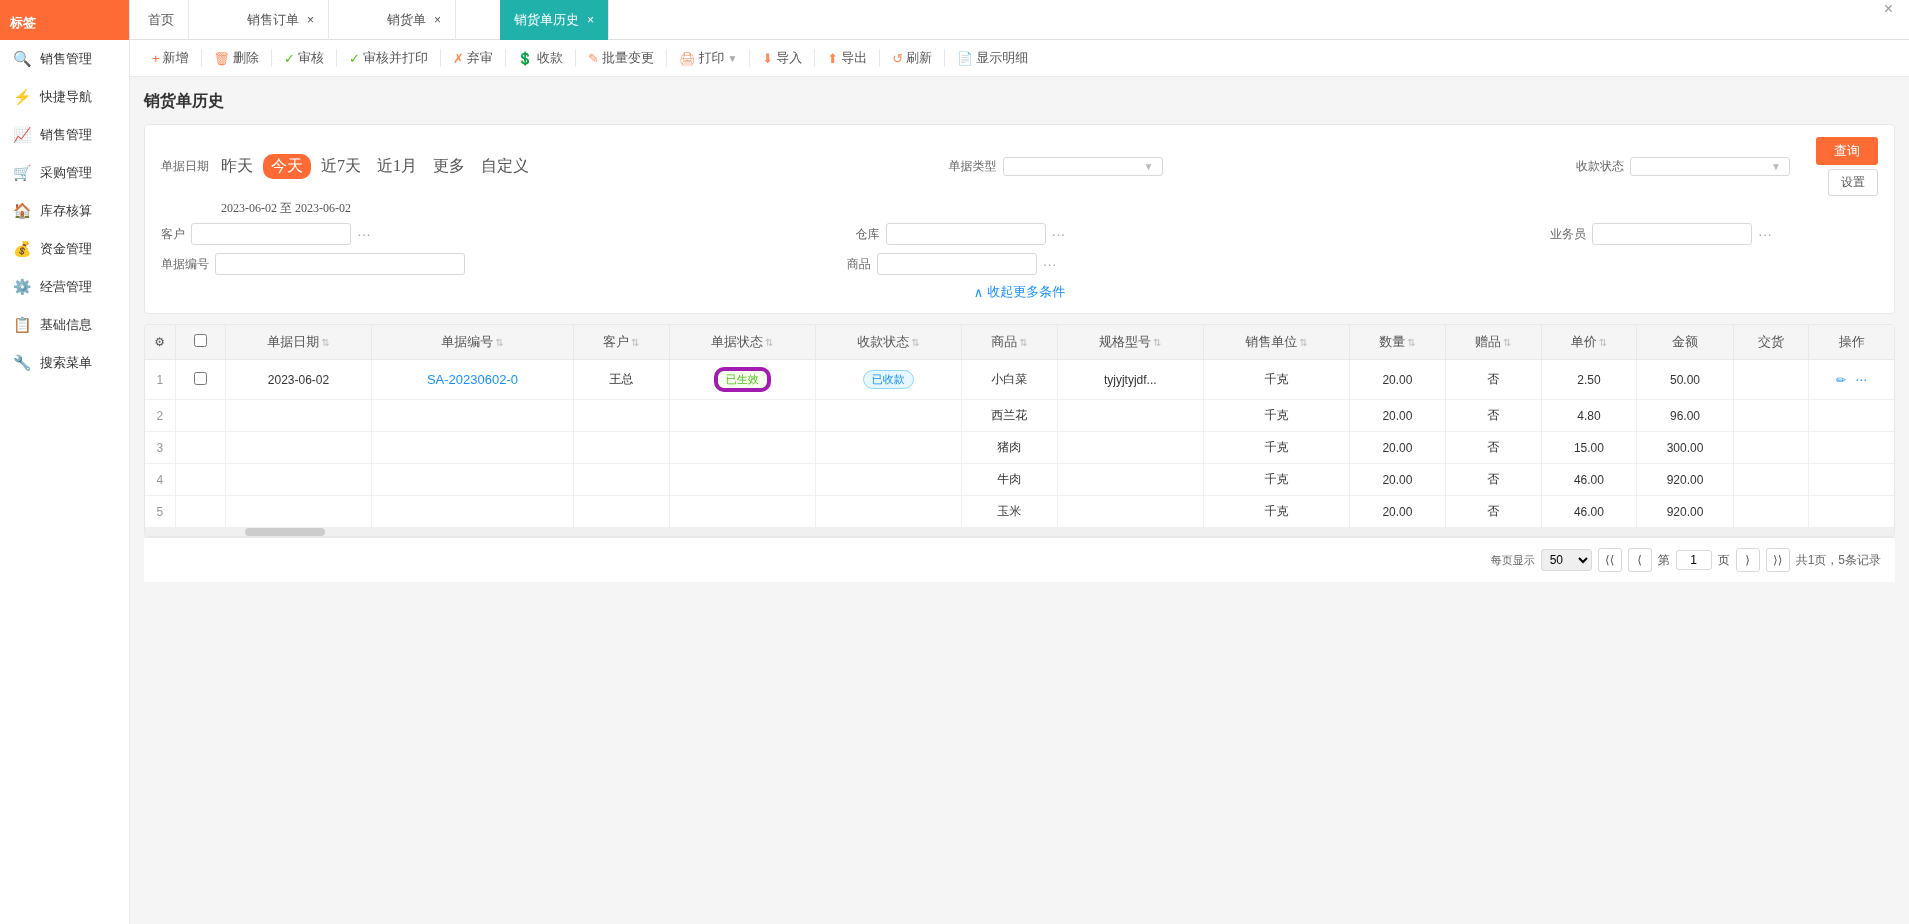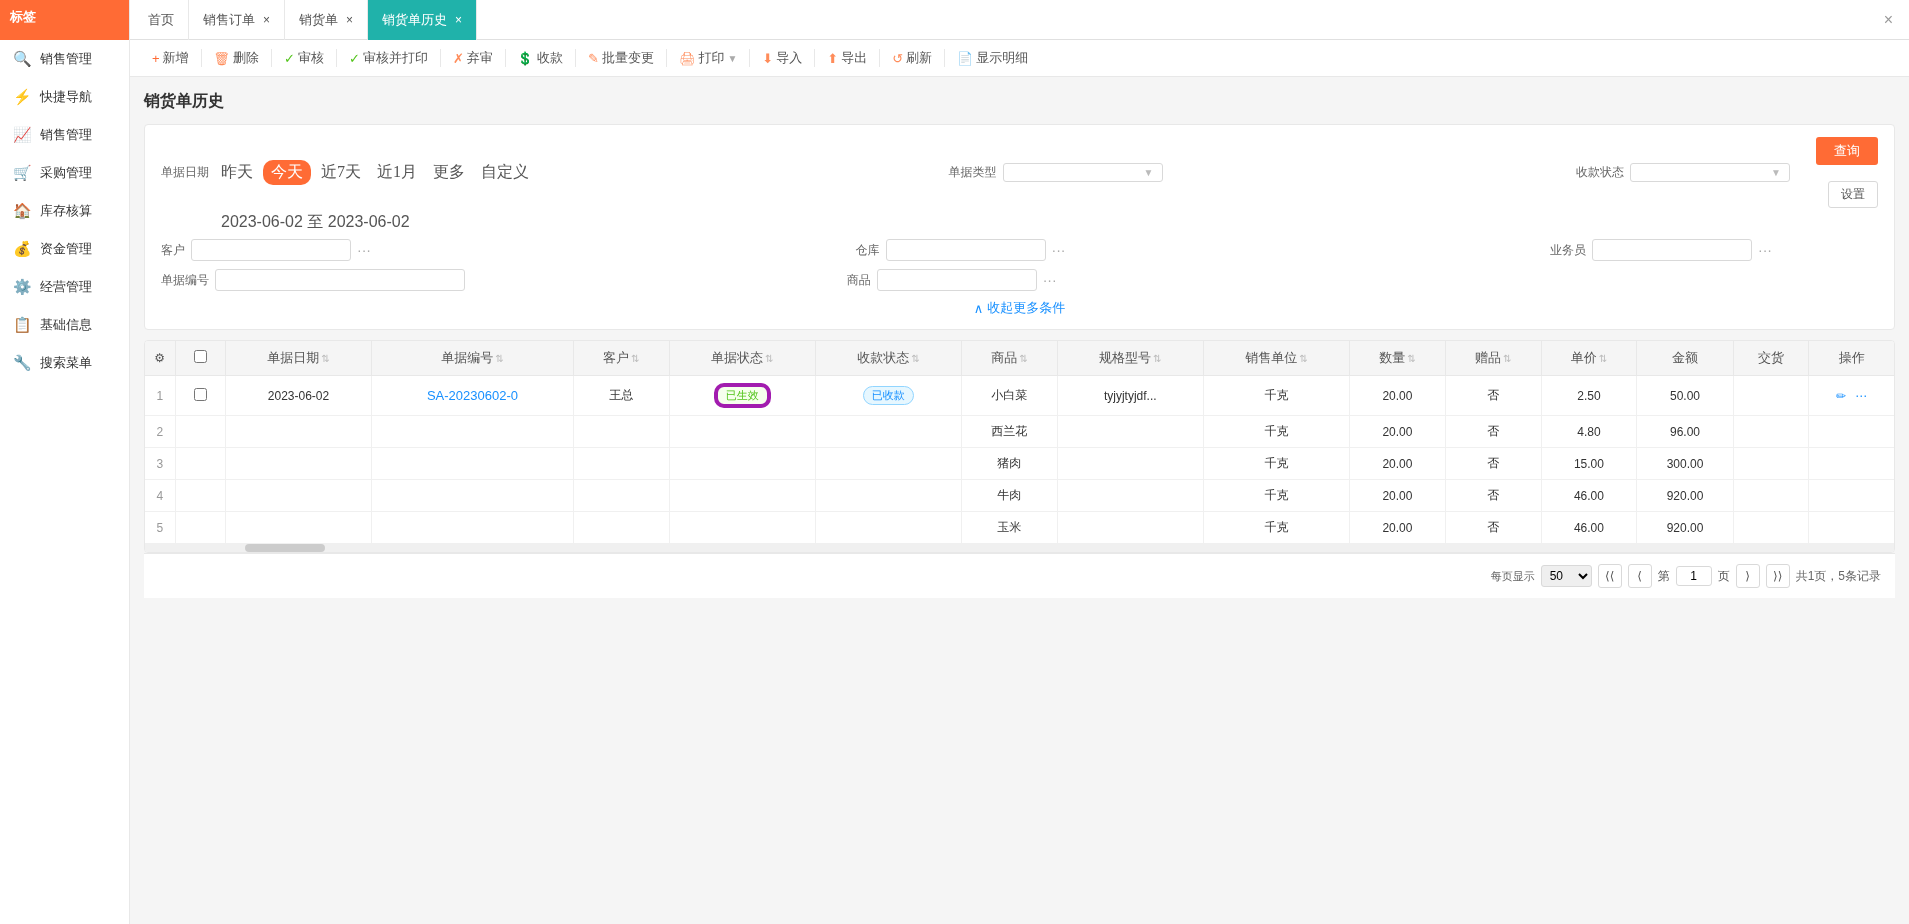--- a/index.html
+++ b/index.html
@@ -1,29 +1,29 @@
 <!DOCTYPE html>
 <html><head>
   <meta charset="utf-8">
   <style>
     * { box-sizing: border-box; margin: 0; padding: 0; font-family: 'Microsoft YaHei', Arial, sans-serif; font-size: 13px; }
     body { display: flex; height: 924px; overflow: hidden; background: #f5f5f5; }
 
     
     .sidebar { width: 130px; background: #fff; border-right: 1px solid #e8e8e8; display: flex; flex-direction: column; flex-shrink: 0; }
-    .sidebar-logo { background: #ff6b35; color: #fff; padding: 8px 10px; font-size: 14px; font-weight: bold; height: 40px; display: flex; align-items: flex-start; }
+    .sidebar-logo { background: #ff6b35; color: #fff; padding: 8px 10px; font-size: 14px; font-weight: bold; height: 40px; display: flex; align-items: flex-end; }
     .sidebar-item { display: flex; align-items: center; padding: 10px 14px; cursor: pointer; color: #333; gap: 8px; border-bottom: none; }
     .sidebar-item .icon { width: 18px; height: 18px; display: flex; align-items: center; justify-content: center; color: #ff8c5a; font-size: 15px; }
     .sidebar-item span { font-size: 13px; }
 
     
     .main { flex: 1; display: flex; flex-direction: column; overflow: hidden; }
 
     
-    .tabs { display: flex; align-items: center; background: #fff; border-bottom: 1px solid #e0e0e0; height: 40px; padding: 0 4px; }
+    .tabs { display: flex; align-items: flex-start; background: #fff; border-bottom: 1px solid #e0e0e0; height: 40px; padding: 0 4px; gap: 44px; }
     .tab { display: flex; align-items: center; padding: 0 14px; height: 40px; cursor: pointer; color: #555; border-right: 1px solid #e8e8e8; font-size: 13px; gap: 4px; white-space: nowrap; }
     .tab.active { background: #20b2aa; color: #fff; }
     .tab .close-x { margin-left: 4px; font-size: 12px; cursor: pointer; }
     .tab-close-btn { margin-left: auto; padding: 0 12px; font-size: 16px; color: #999; cursor: pointer; }
 
     
     .toolbar { display: flex; align-items: center; background: #fff; padding: 6px 14px; border-bottom: 1px solid #e8e8e8; gap: 2px; flex-wrap: wrap; }
     .toolbar-btn { display: flex; align-items: center; gap: 3px; padding: 3px 8px; cursor: pointer; color: #555; font-size: 12px; white-space: nowrap; }
     .toolbar-btn .t-icon { color: #ff8c5a; font-size: 13px; }
     .toolbar-btn.green .t-icon { color: #52c41a; }
@@ -36,27 +36,27 @@
     .page-title { font-size: 16px; font-weight: bold; color: #333; margin-bottom: 12px; }
 
     
     .filter-panel { background: #fff; padding: 12px 16px; border-radius: 4px; margin-bottom: 10px; border: 1px solid #e8e8e8; }
     .filter-row { display: flex; align-items: center; gap: 16px; margin-bottom: 8px; flex-wrap: wrap; }
     .filter-field { display: flex; align-items: center; gap: 6px; }
     .filter-label { color: #666; white-space: nowrap; font-size: 12px; }
     .filter-date-btns { display: flex; gap: 4px; align-items: center; }
     .date-btn { padding: 2px 6px; font-size: 16px; color: #555; cursor: pointer; border-radius: 2px; font-family: Liberation Serif, serif; }
     .date-btn.active { background: #ff6b35; color: #fff; border-radius: 10px; padding: 2px 8px; }
-    .date-range { font-size: 16px; color: #555; margin-left: 4px; }
+    .date-range { font-size: 12px; color: #555; margin-left: 4px; font-family: Liberation Serif, serif; }
     .filter-input { border: 1px solid #d9d9d9; border-radius: 3px; padding: 3px 8px; font-size: 12px; width: 160px; outline: none; }
     .filter-select { border: 1px solid #d9d9d9; border-radius: 3px; padding: 3px 8px; font-size: 12px; width: 160px; background: #fff; cursor: pointer; display: flex; align-items: center; justify-content: space-between; }
     .filter-ellipsis { color: #aaa; cursor: pointer; font-size: 14px; }
     .collapse-btn { display: flex; align-items: center; justify-content: center; gap: 4px; color: #1890ff; cursor: pointer; font-size: 12px; margin-top: 4px; }
     .query-btn { background: #ff6b35; color: #fff; border: none; border-radius: 3px; padding: 5px 18px; cursor: pointer; font-size: 13px; }
-    .set-btn { background: #fff; color: #555; border: 1px solid #d9d9d9; border-radius: 3px; padding: 4px 12px; cursor: pointer; font-size: 12px; margin-top: 12px; }
+    .set-btn { background: #fff; color: #555; border: 1px solid #d9d9d9; border-radius: 3px; padding: 4px 12px; cursor: pointer; font-size: 12px; margin-top: 0; }
 
     
     .table-wrap { background: #fff; border-radius: 4px; border: 1px solid #e8e8e8; overflow-x: auto; }
     table { width: 100%; border-collapse: collapse; }
     th { background: #f5f5f5; color: #555; padding: 8px 6px; text-align: center; border-bottom: 1px solid #e8e8e8; border-right: 1px solid #e8e8e8; font-weight: 500; font-size: 12px; white-space: nowrap; cursor: pointer; }
     th:last-child { border-right: none; }
     td { padding: 7px 6px; text-align: center; border-bottom: 1px solid #f0f0f0; border-right: 1px solid #f0f0f0; font-size: 12px; color: #333; white-space: nowrap; }
     td:last-child { border-right: none; }
     .th-sort { display: inline-flex; align-items: center; gap: 2px; }
     .sort-icon { font-size: 10px; color: #bbb; }

